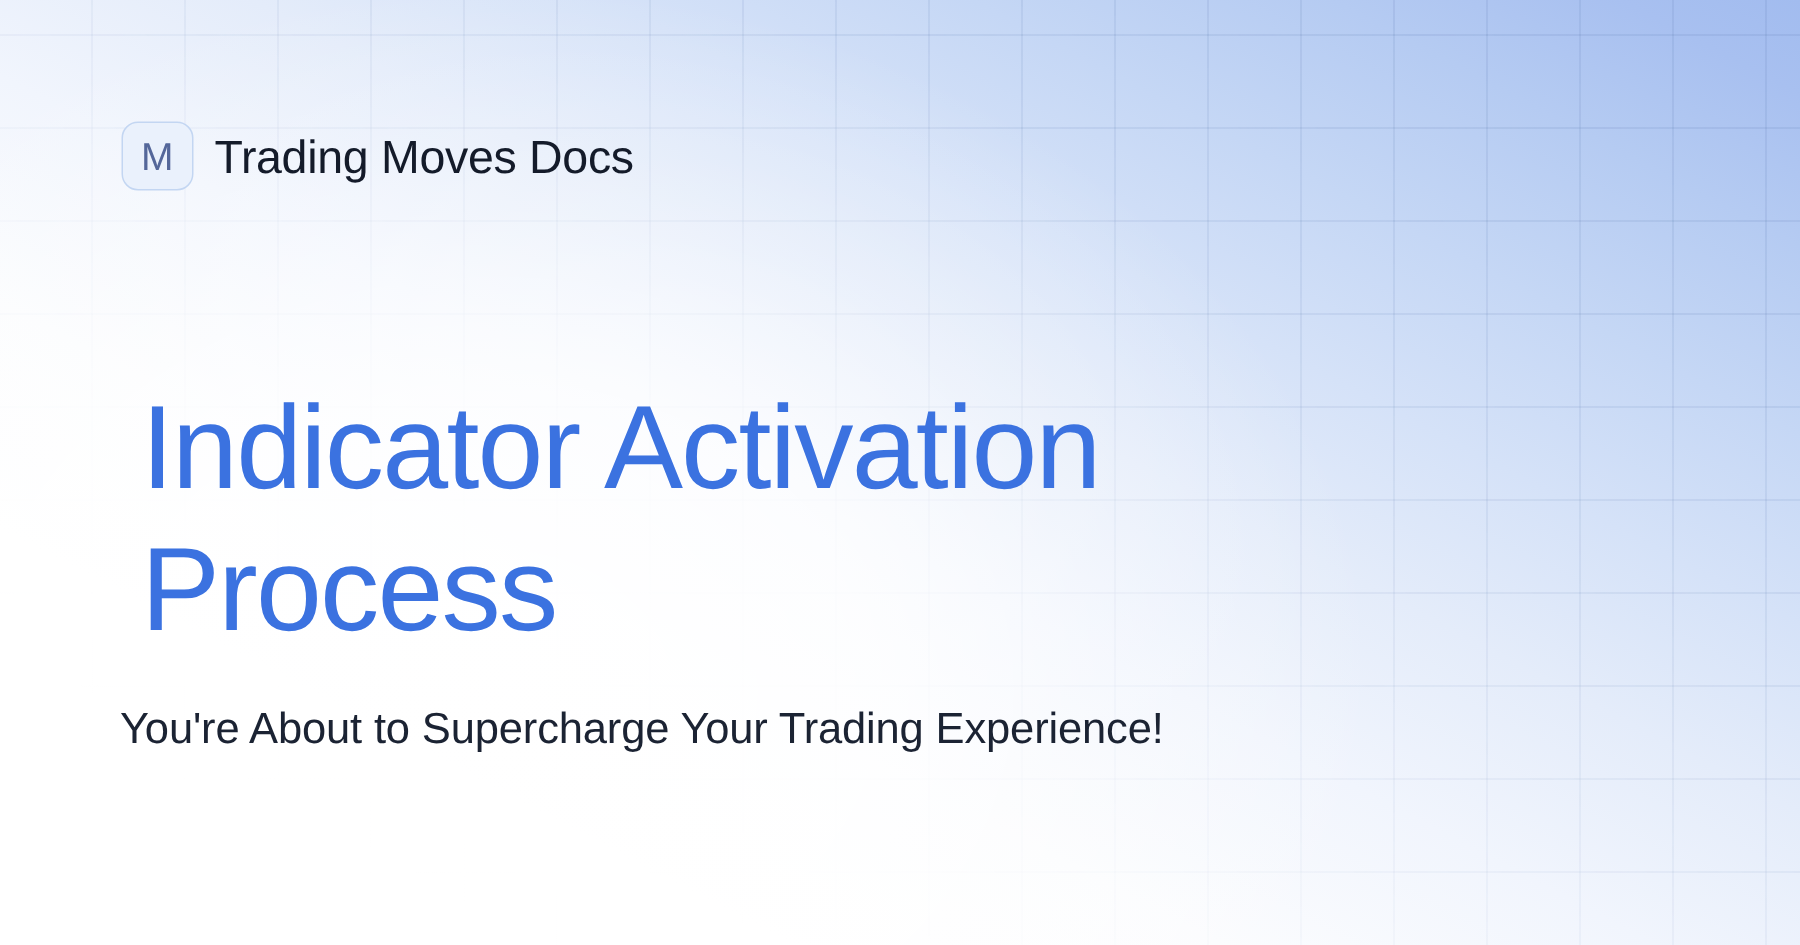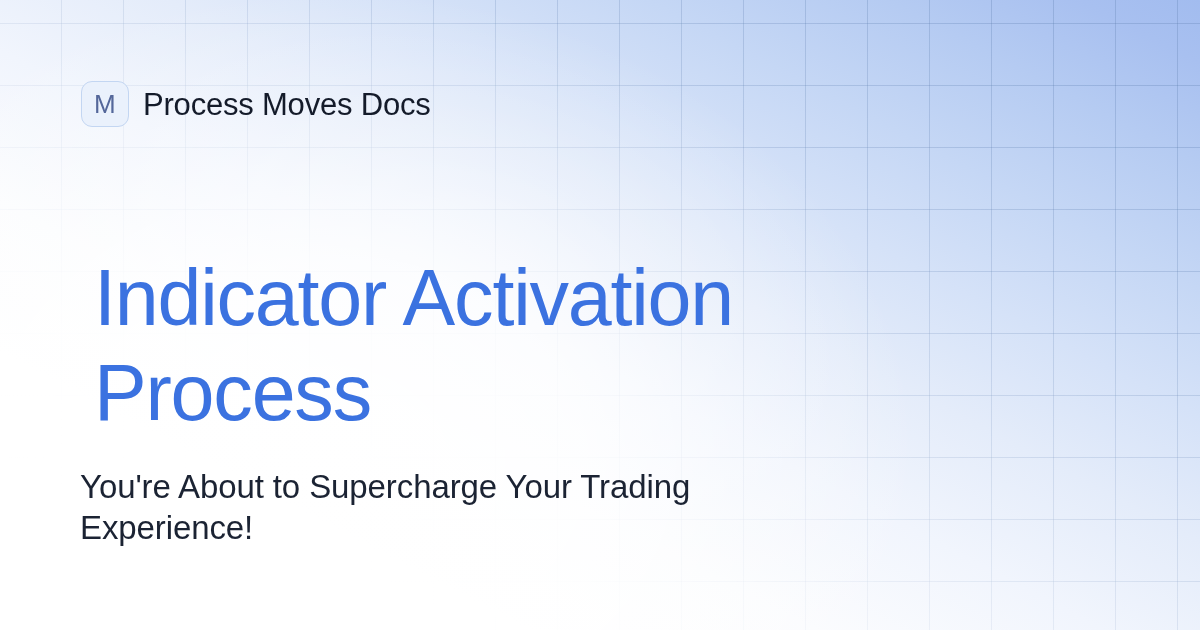--- a/index.html
+++ b/index.html
@@ -152,21 +152,21 @@
     color: #3b72e0;
   }
 
   
   .subtitle {
     position: absolute;
     left: 80px;
     top: 466px;
     width: 790px;
     margin: 0;
-    font-size: 33px;
+    font-size: 29px;
     font-weight: 400;
     line-height: 41px;
     letter-spacing: -0.1px;
     color: #1b2333;
   }
 </style>
 </head>
 <body>
 
 <div class="og-card">
@@ -174,21 +174,21 @@
   <div class="bg-gradient"></div>
   <div class="bg-grid"></div>
   <div class="bg-glow"></div>
 
   <div class="content">
 
     <div class="brand">
       <div class="brand-badge">
         <span class="brand-badge-letter">M</span>
       </div>
-      <span class="brand-name">Process Moves Docs</span>
+      <span class="brand-name">Trading Moves Docs</span>
     </div>
 
     <h1 class="headline">Indicator Activation Process</h1>
 
     <p class="subtitle">You're About to Supercharge Your Trading Experience!</p>
 
   </div>
 </div>
 
 </body></html>

